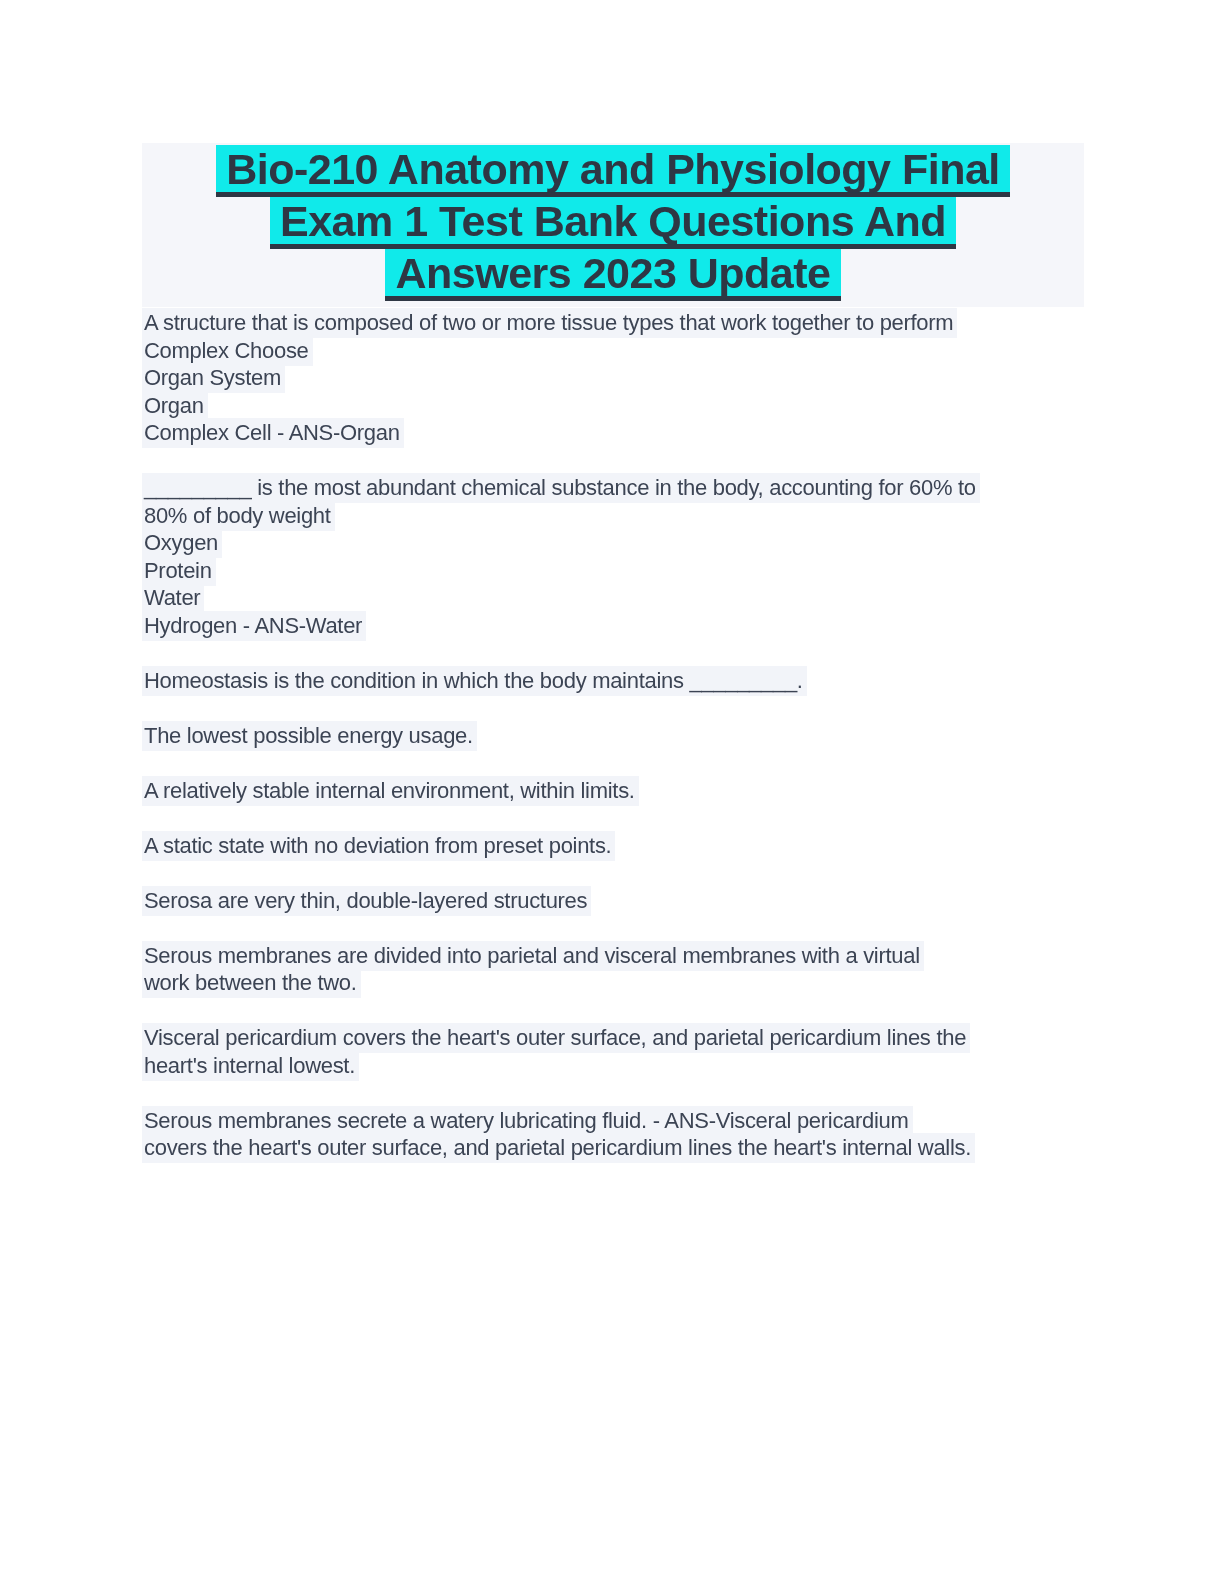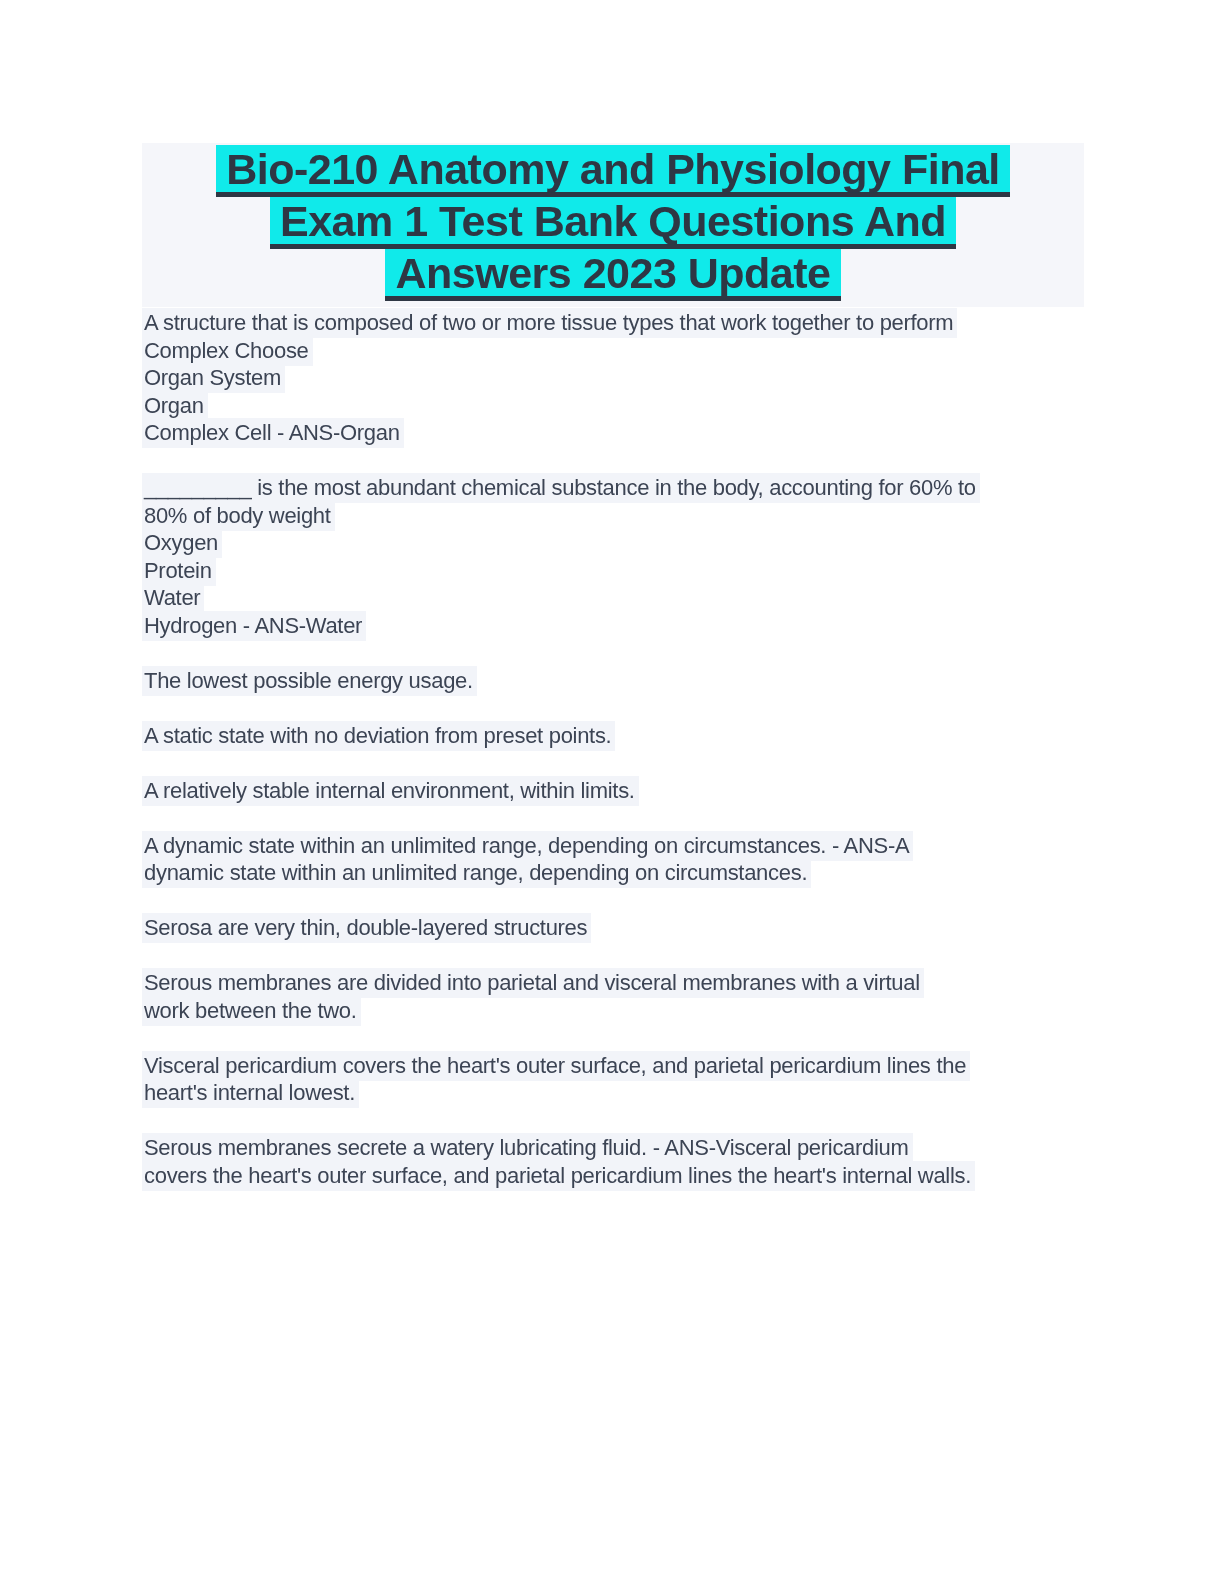--- a/index.html
+++ b/index.html
@@ -79,31 +79,30 @@
         </div>
         <div class="para">
           <div class="line"><span class="hl">_________ is the most abundant chemical substance in the body, accounting for 60% to</span></div>
           <div class="line"><span class="hl">80% of body weight</span></div>
           <div class="line"><span class="hl">Oxygen</span></div>
           <div class="line"><span class="hl">Protein</span></div>
           <div class="line"><span class="hl">Water</span></div>
           <div class="line"><span class="hl">Hydrogen - ANS-Water</span></div>
         </div>
         <div class="para">
-          <div class="line"><span class="hl">The lowest possible energy usage.</span></div>
+          <div class="line"><span class="hl">Homeostasis is the condition in which the body maintains _________.</span></div>
         </div>
         <div class="para">
-          <div class="line"><span class="hl">A static state with no deviation from preset points.</span></div>
+          <div class="line"><span class="hl">The lowest possible energy usage.</span></div>
         </div>
         <div class="para">
           <div class="line"><span class="hl">A relatively stable internal environment, within limits.</span></div>
         </div>
         <div class="para">
-          <div class="line"><span class="hl">A dynamic state within an unlimited range, depending on circumstances. - ANS-A</span></div>
-          <div class="line"><span class="hl">dynamic state within an unlimited range, depending on circumstances.</span></div>
+          <div class="line"><span class="hl">A static state with no deviation from preset points.</span></div>
         </div>
         <div class="para">
           <div class="line"><span class="hl">Serosa are very thin, double-layered structures</span></div>
         </div>
         <div class="para">
           <div class="line"><span class="hl">Serous membranes are divided into parietal and visceral membranes with a virtual</span></div>
           <div class="line"><span class="hl">work between the two.</span></div>
         </div>
         <div class="para">
           <div class="line"><span class="hl">Visceral pericardium covers the heart's outer surface, and parietal pericardium lines the</span></div>

